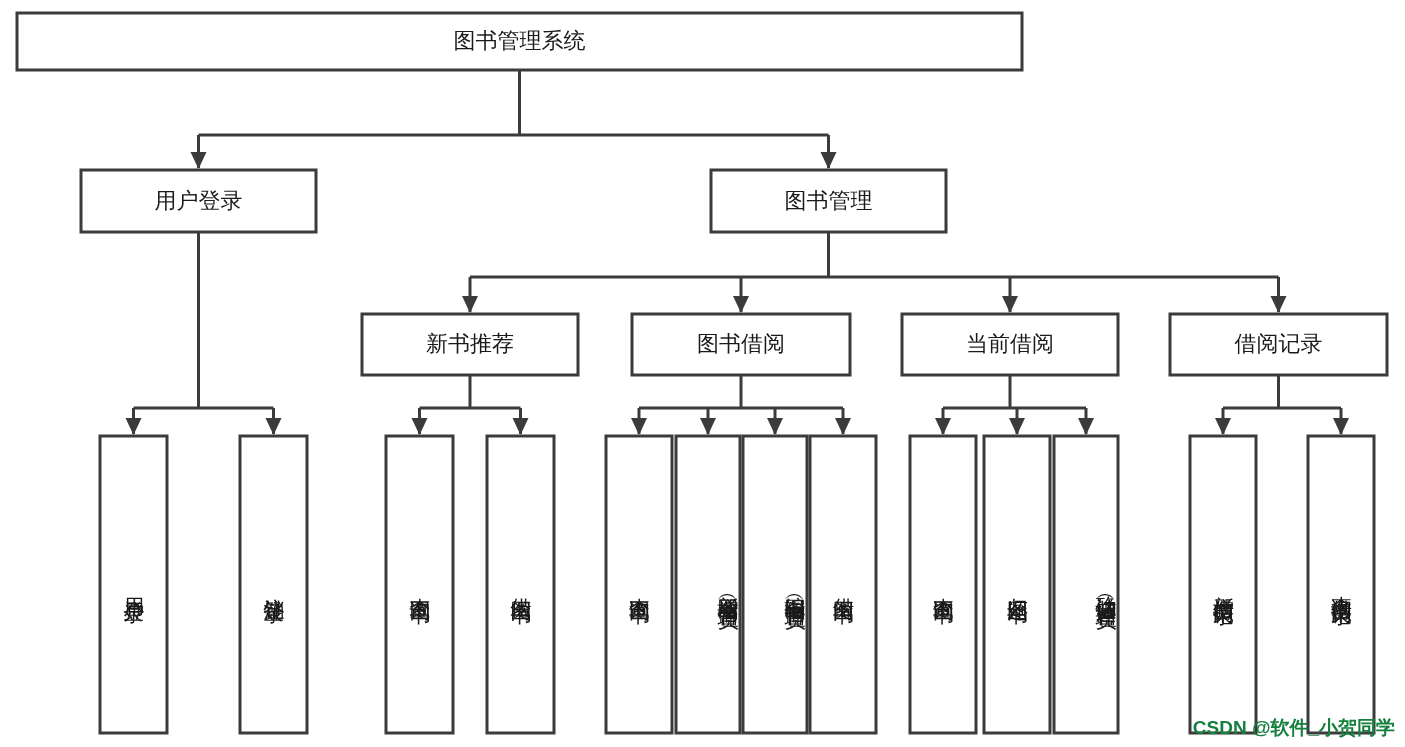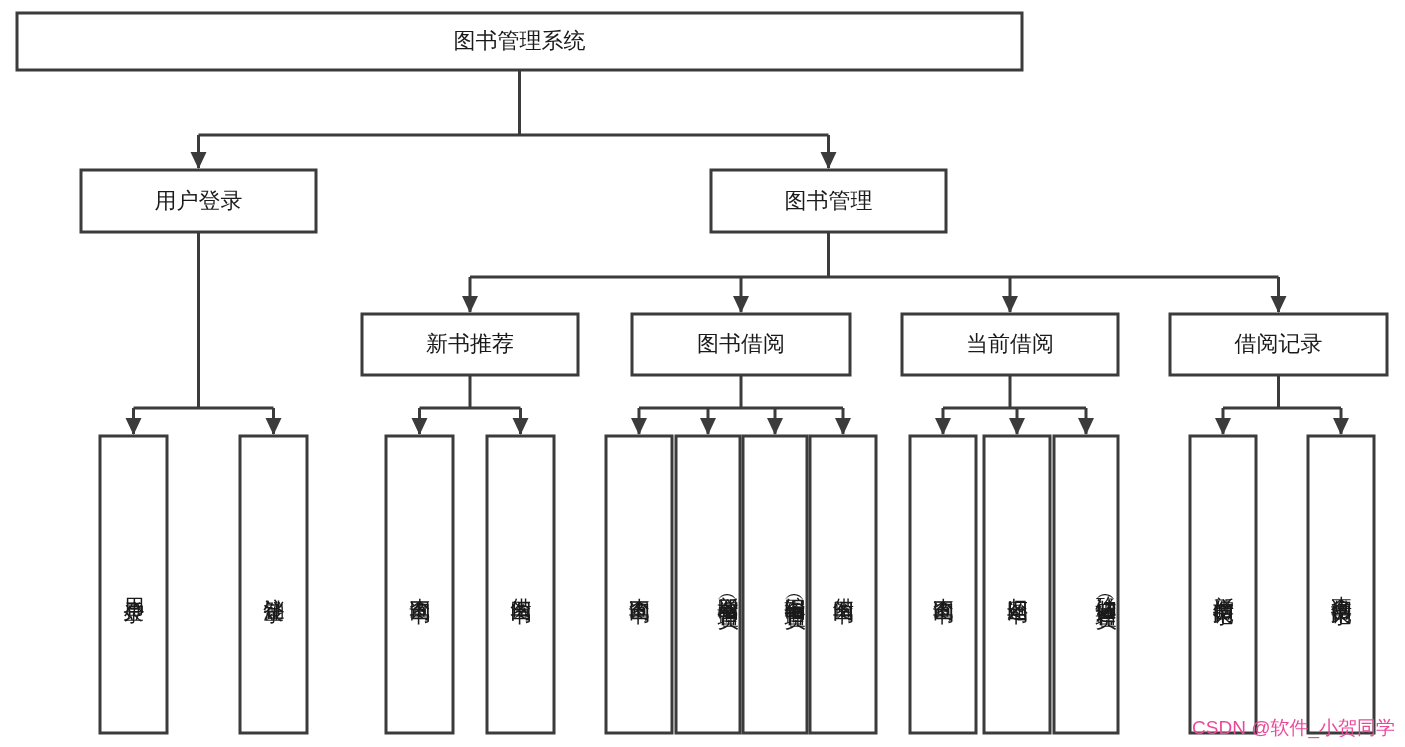--- a/index.html
+++ b/index.html
@@ -63,23 +63,24 @@
     display: flex;
     align-items: flex-start;
     justify-content: center;
   }
   .watermark {
     position: absolute;
     right: 10px;
     bottom: 6px;
     font-family: "Liberation Sans", "DejaVu Sans", sans-serif;
     font-size: 19px;
-    color: #ec4899;
+    color: #15803d;
     white-space: nowrap;
     pointer-events: none;
+    font-weight: bold;
   }
 </style>
 </head>
 <body>
 
 <div id="diagram-root">
   <svg id="diagram-svg" width="1405" height="747" viewBox="0 0 1405 747">
       <path d="M519.5 70 V 135" class="edge-line"></path>
       <path d="M198.5 135 H 828.5" class="edge-line"></path>
       <path d="M198.5 135 V 168" class="edge-line"></path>

